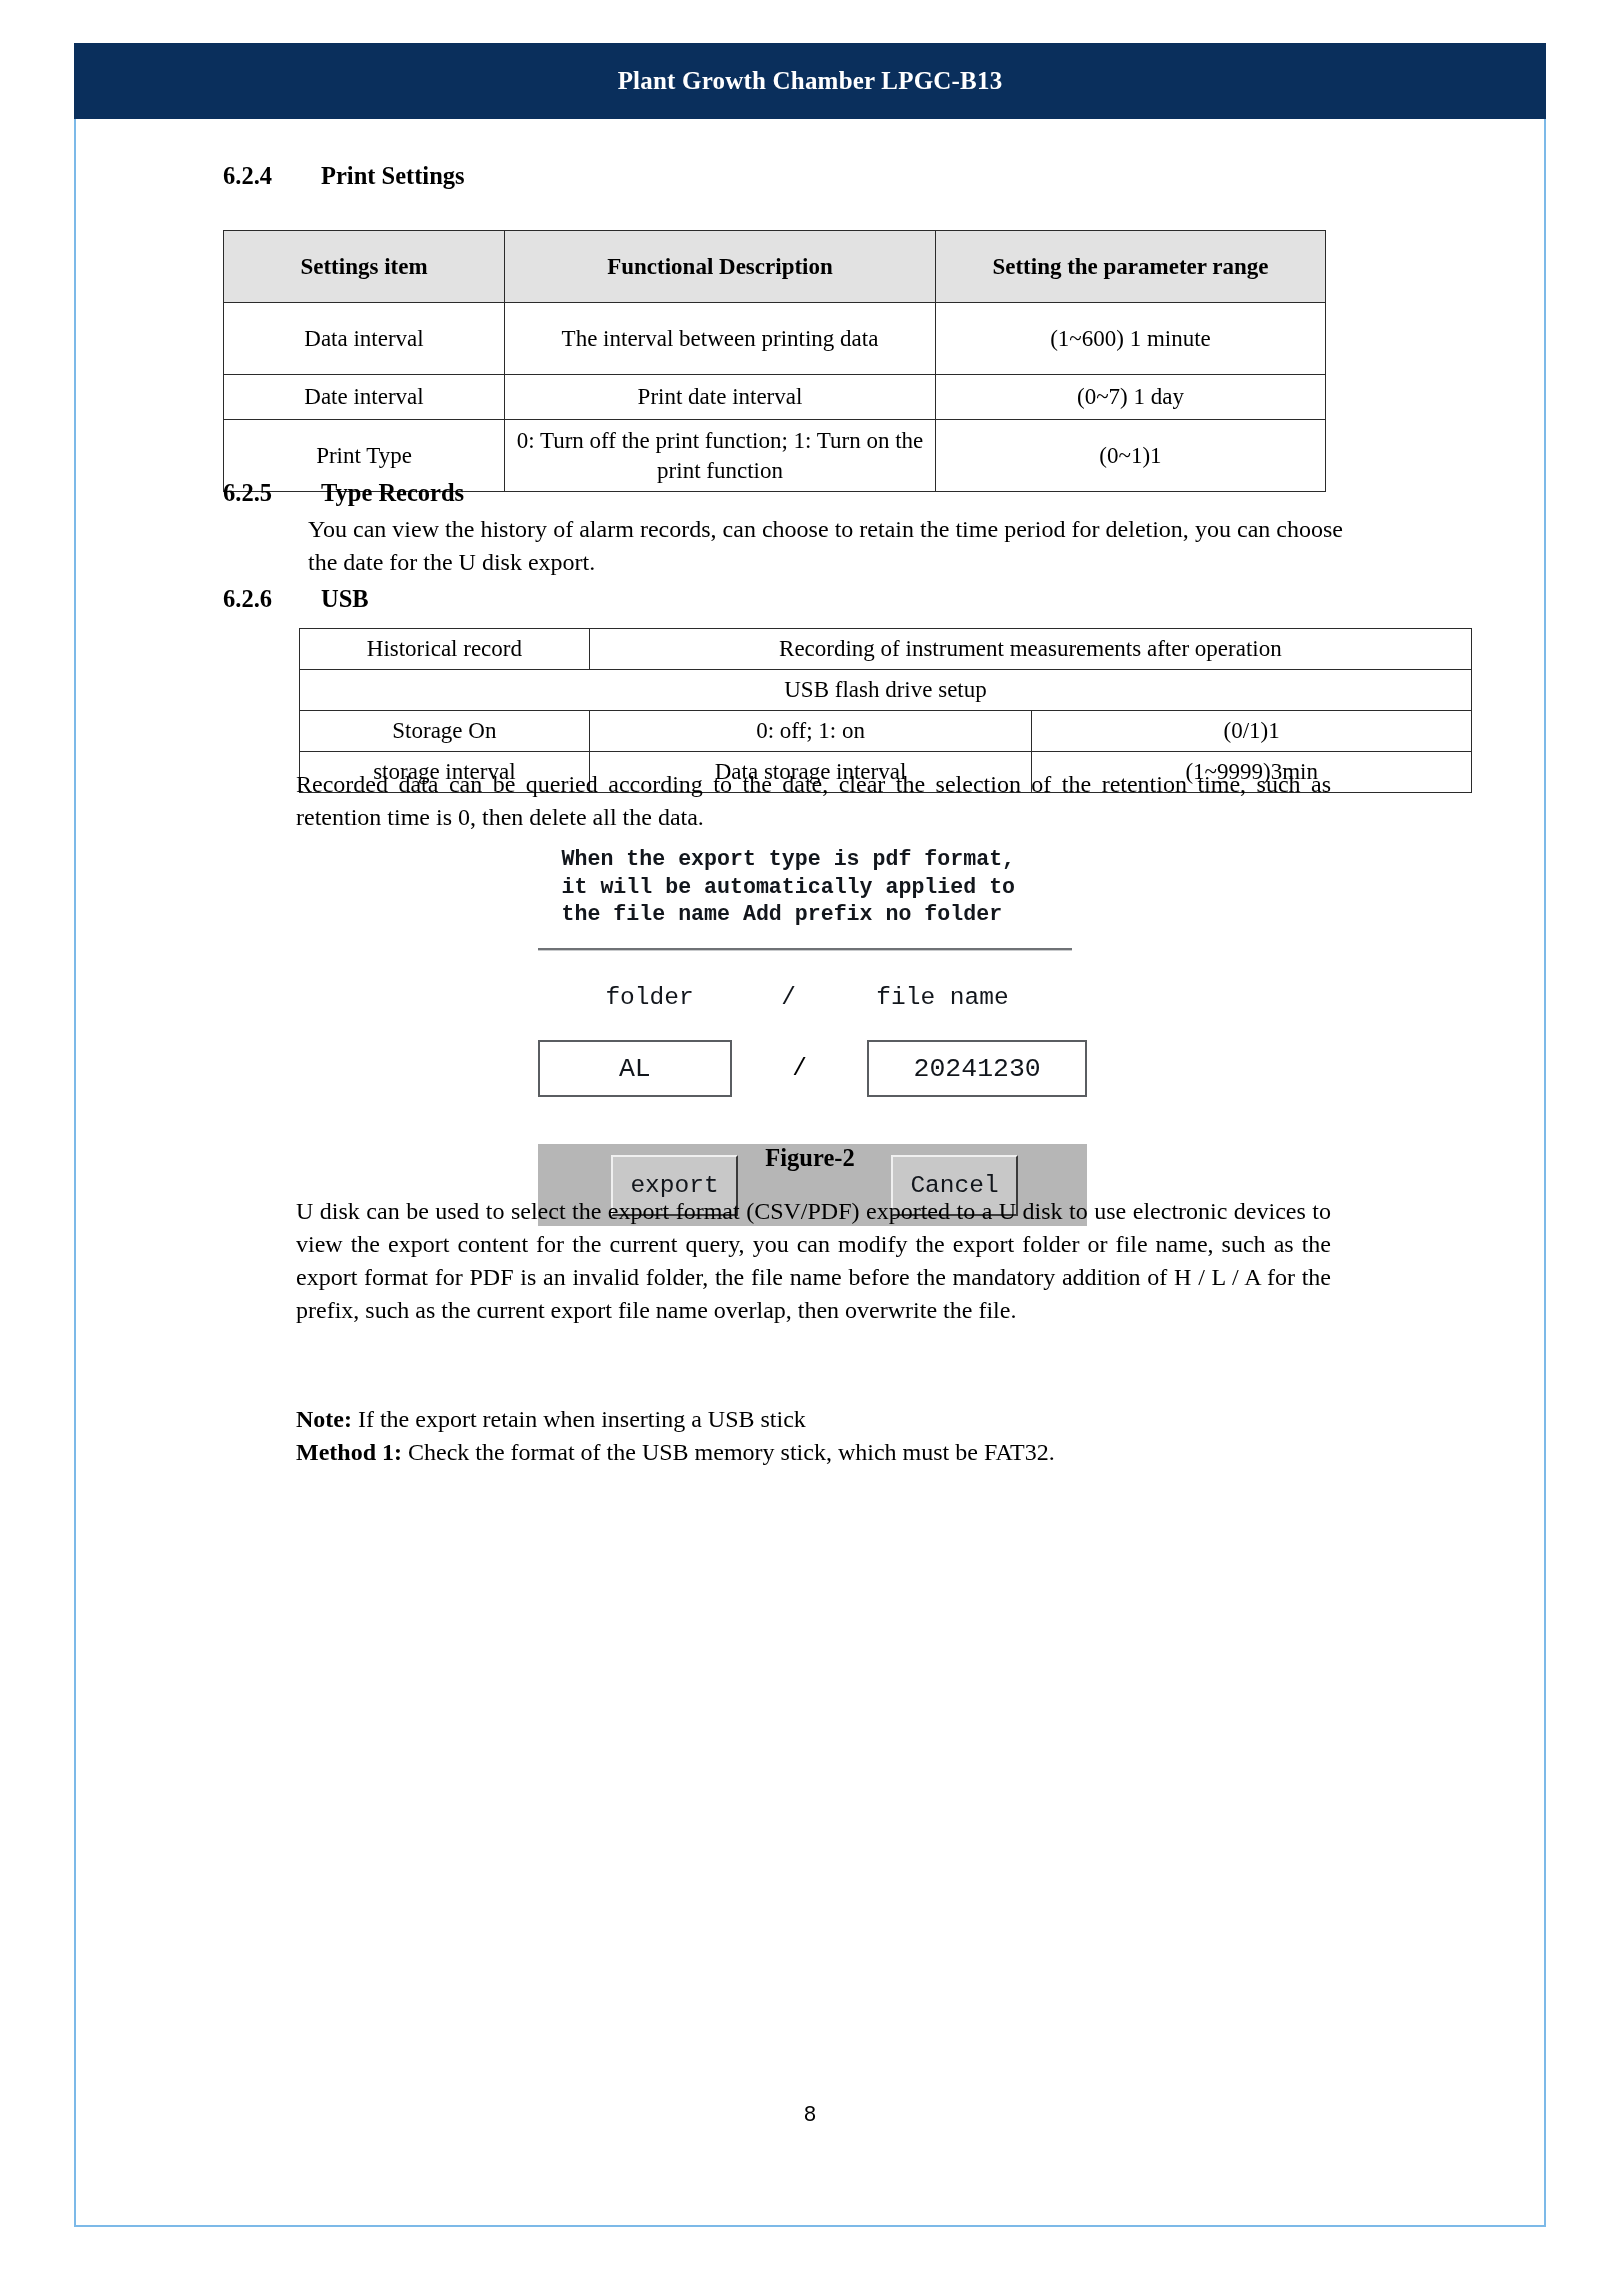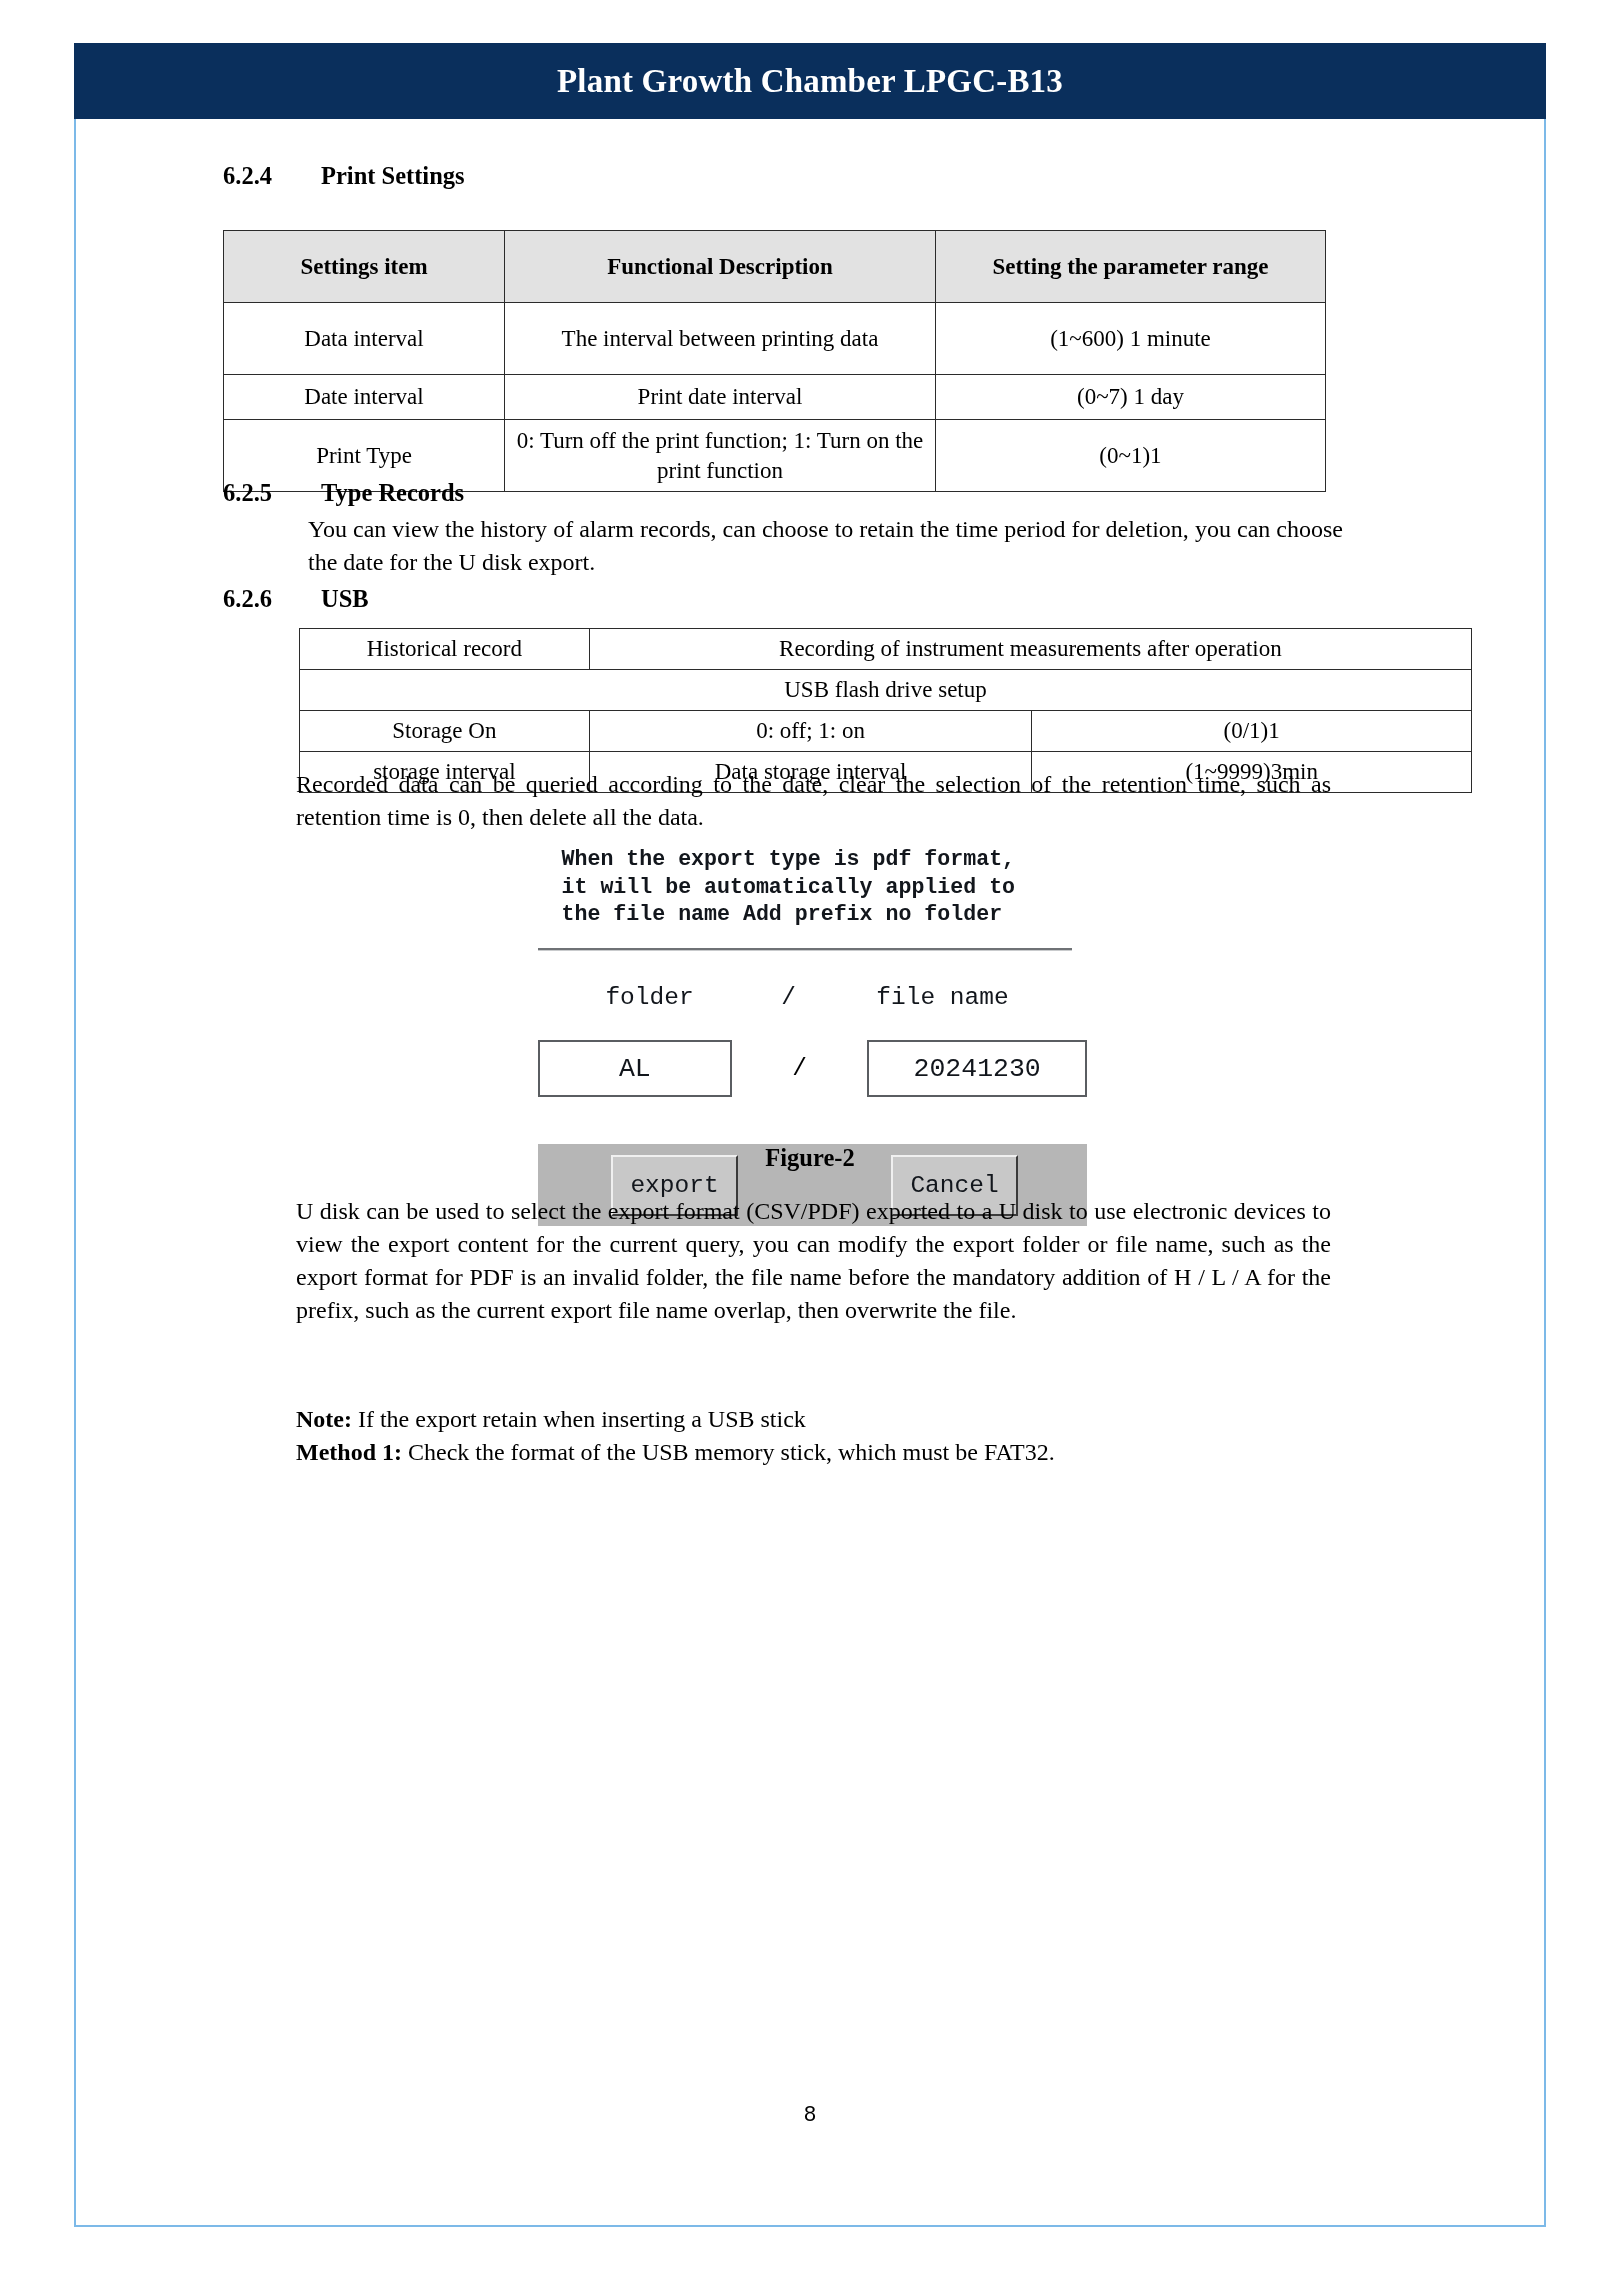--- a/index.html
+++ b/index.html
@@ -28,21 +28,21 @@
     left: -2px; top: -2px;
     width: 1472px;
     height: 76px;
     background: #0a2f5c;
     display: flex;
     align-items: center;
     justify-content: center;
   }
   .header-title {
     color: #ffffff;
-    font-size: 33px;
+    font-size: 25px;
     font-weight: bold;
     letter-spacing: 0.2px;
   }
 
   
   .content {
     position: absolute;
     left: 0; top: 76px;
     width: 1468px;
     height: 2103px;

